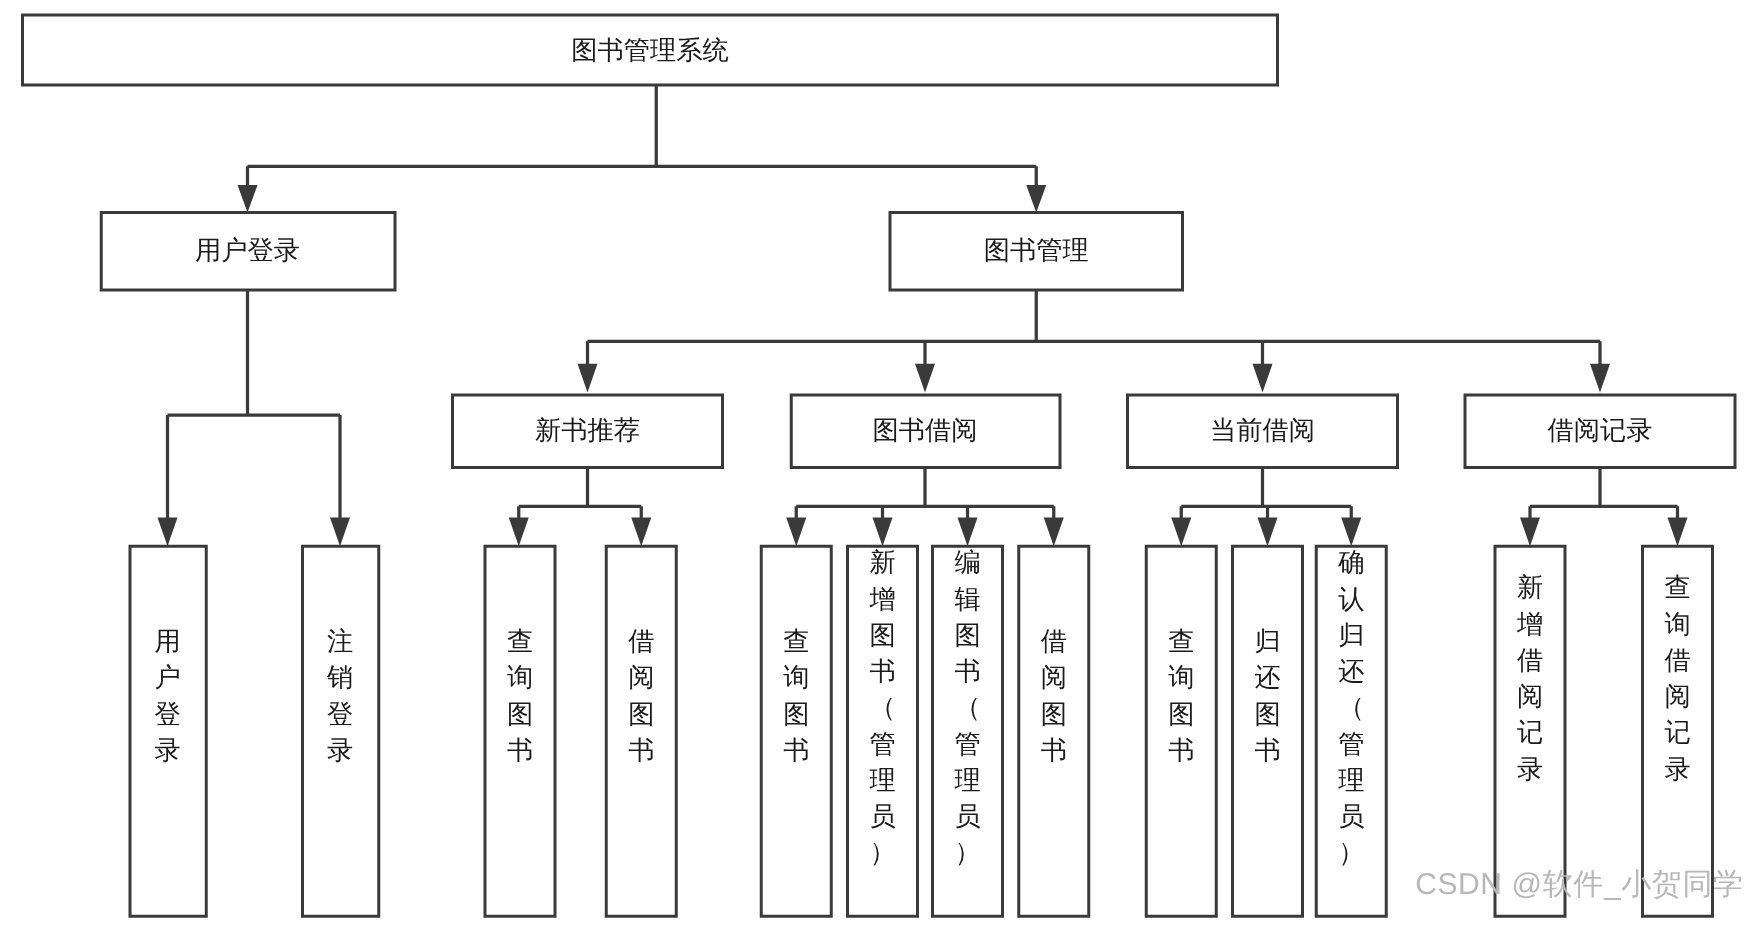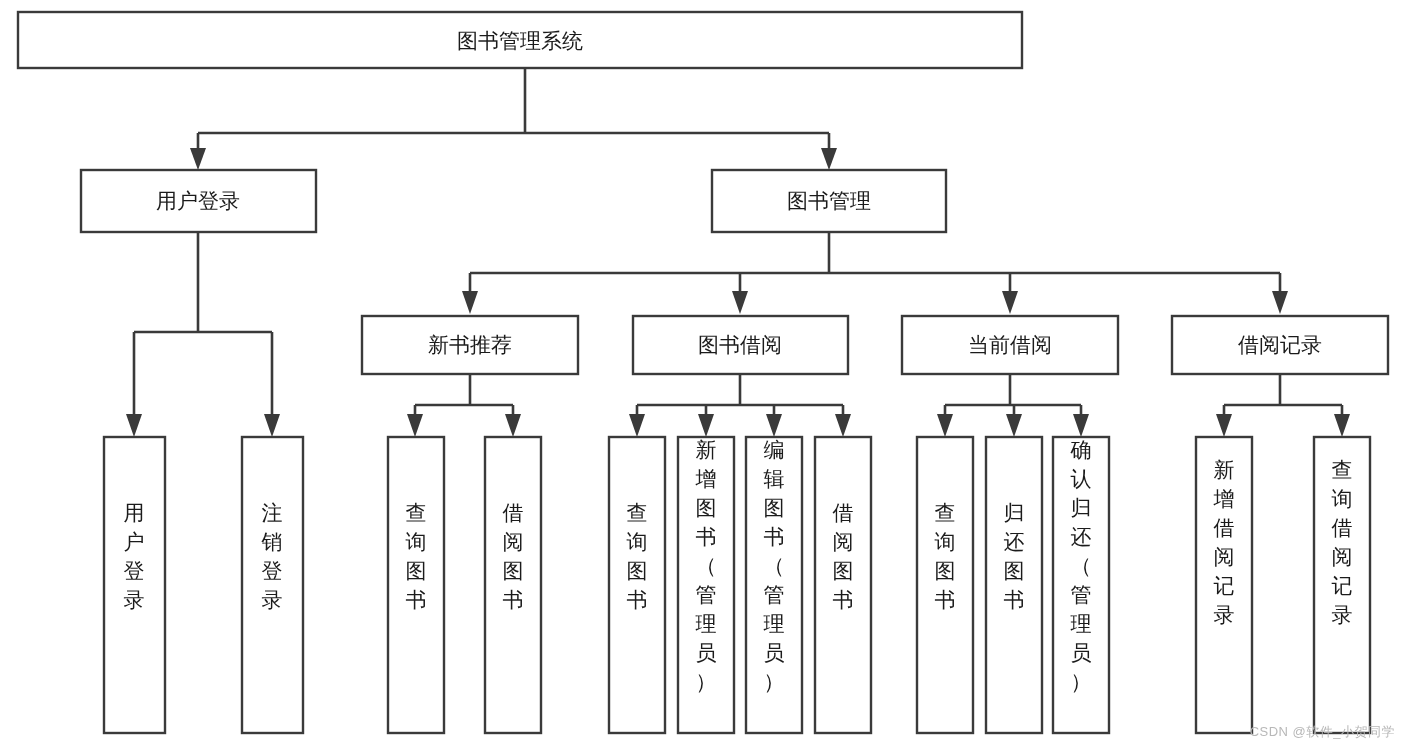--- a/index.html
+++ b/index.html
@@ -51,23 +51,23 @@
   }
   .node-label-v {
     font-family: "Liberation Sans", "DejaVu Sans", sans-serif;
     font-size: 21px;
     fill: #1b1b1b;
     text-anchor: middle;
   }
   .watermark {
     position: absolute;
     right: 10px;
-    bottom: 6px;
-    font-family: "Liberation Sans", "DejaVu Sans", sans-serif;
-    font-size: 13px;
+    bottom: 24px;
+    font-family: "Liberation Sans", "DejaVu Sans", sans-serif;
+    font-size: 24px;
     color: #b8b8b8;
     letter-spacing: 0.5px;
     white-space: nowrap;
     pointer-events: none;
   }
 </style>
 </head>
 <body>
 
 <div id="diagram-root">

